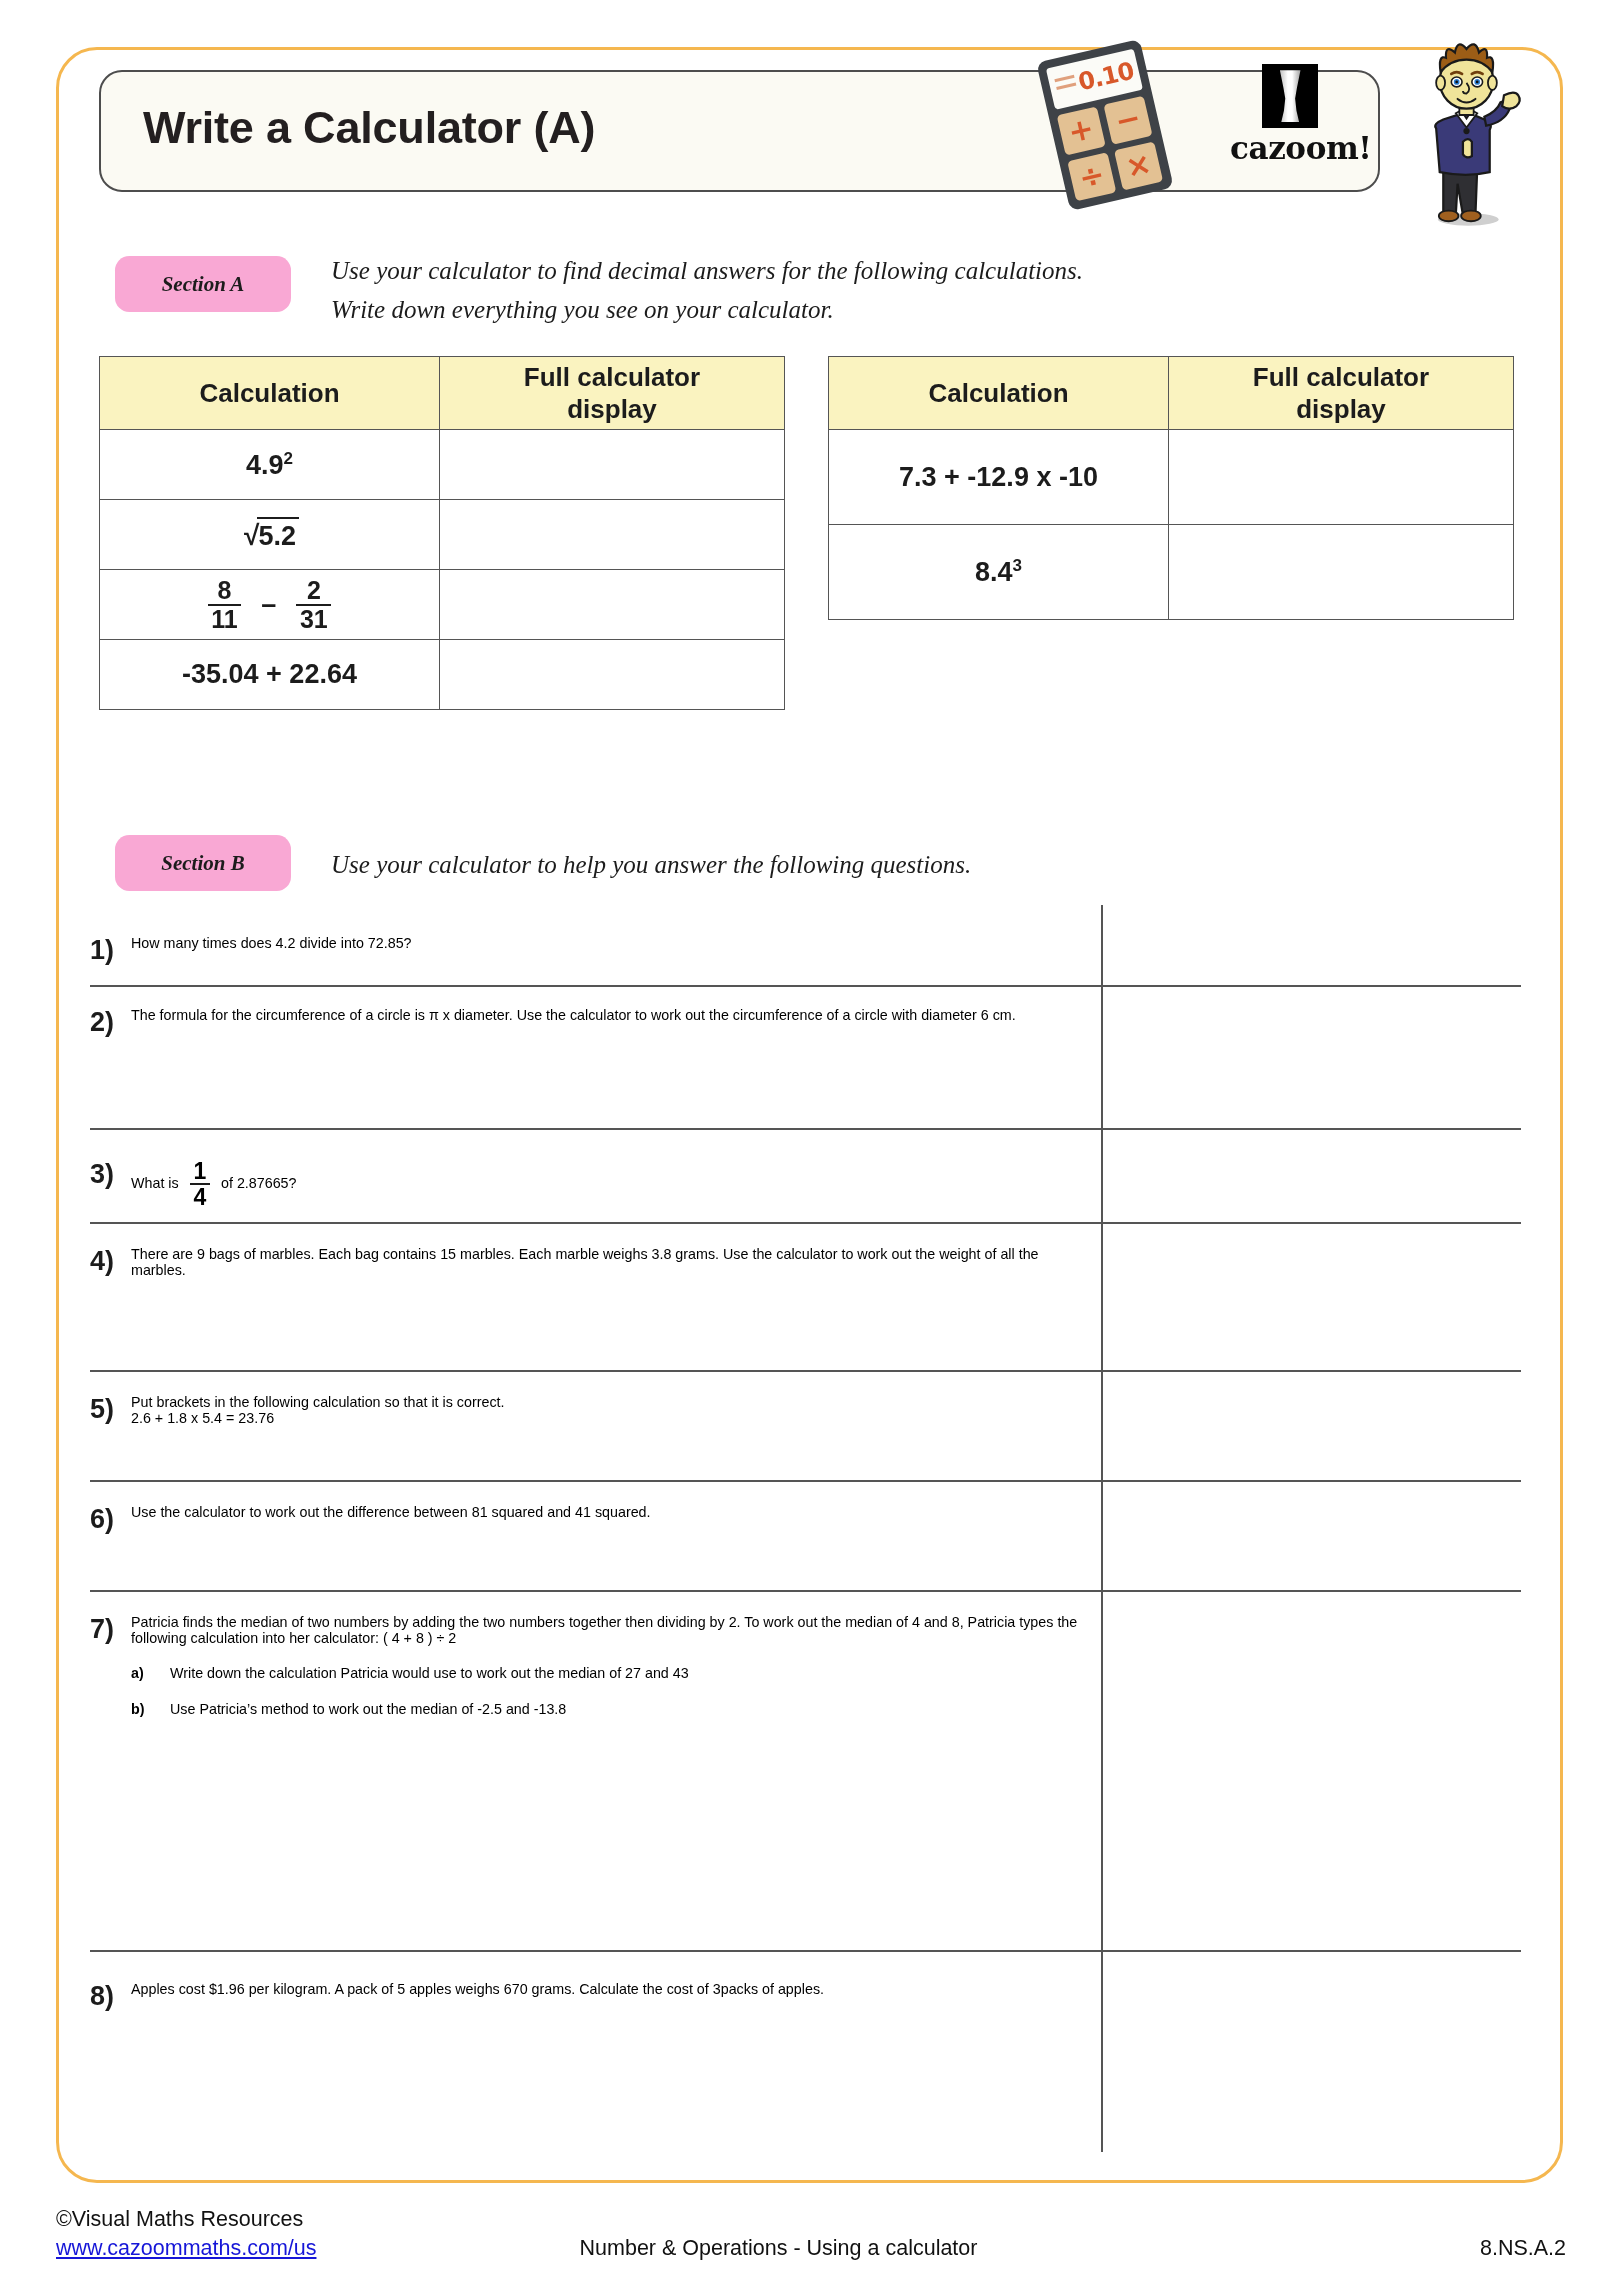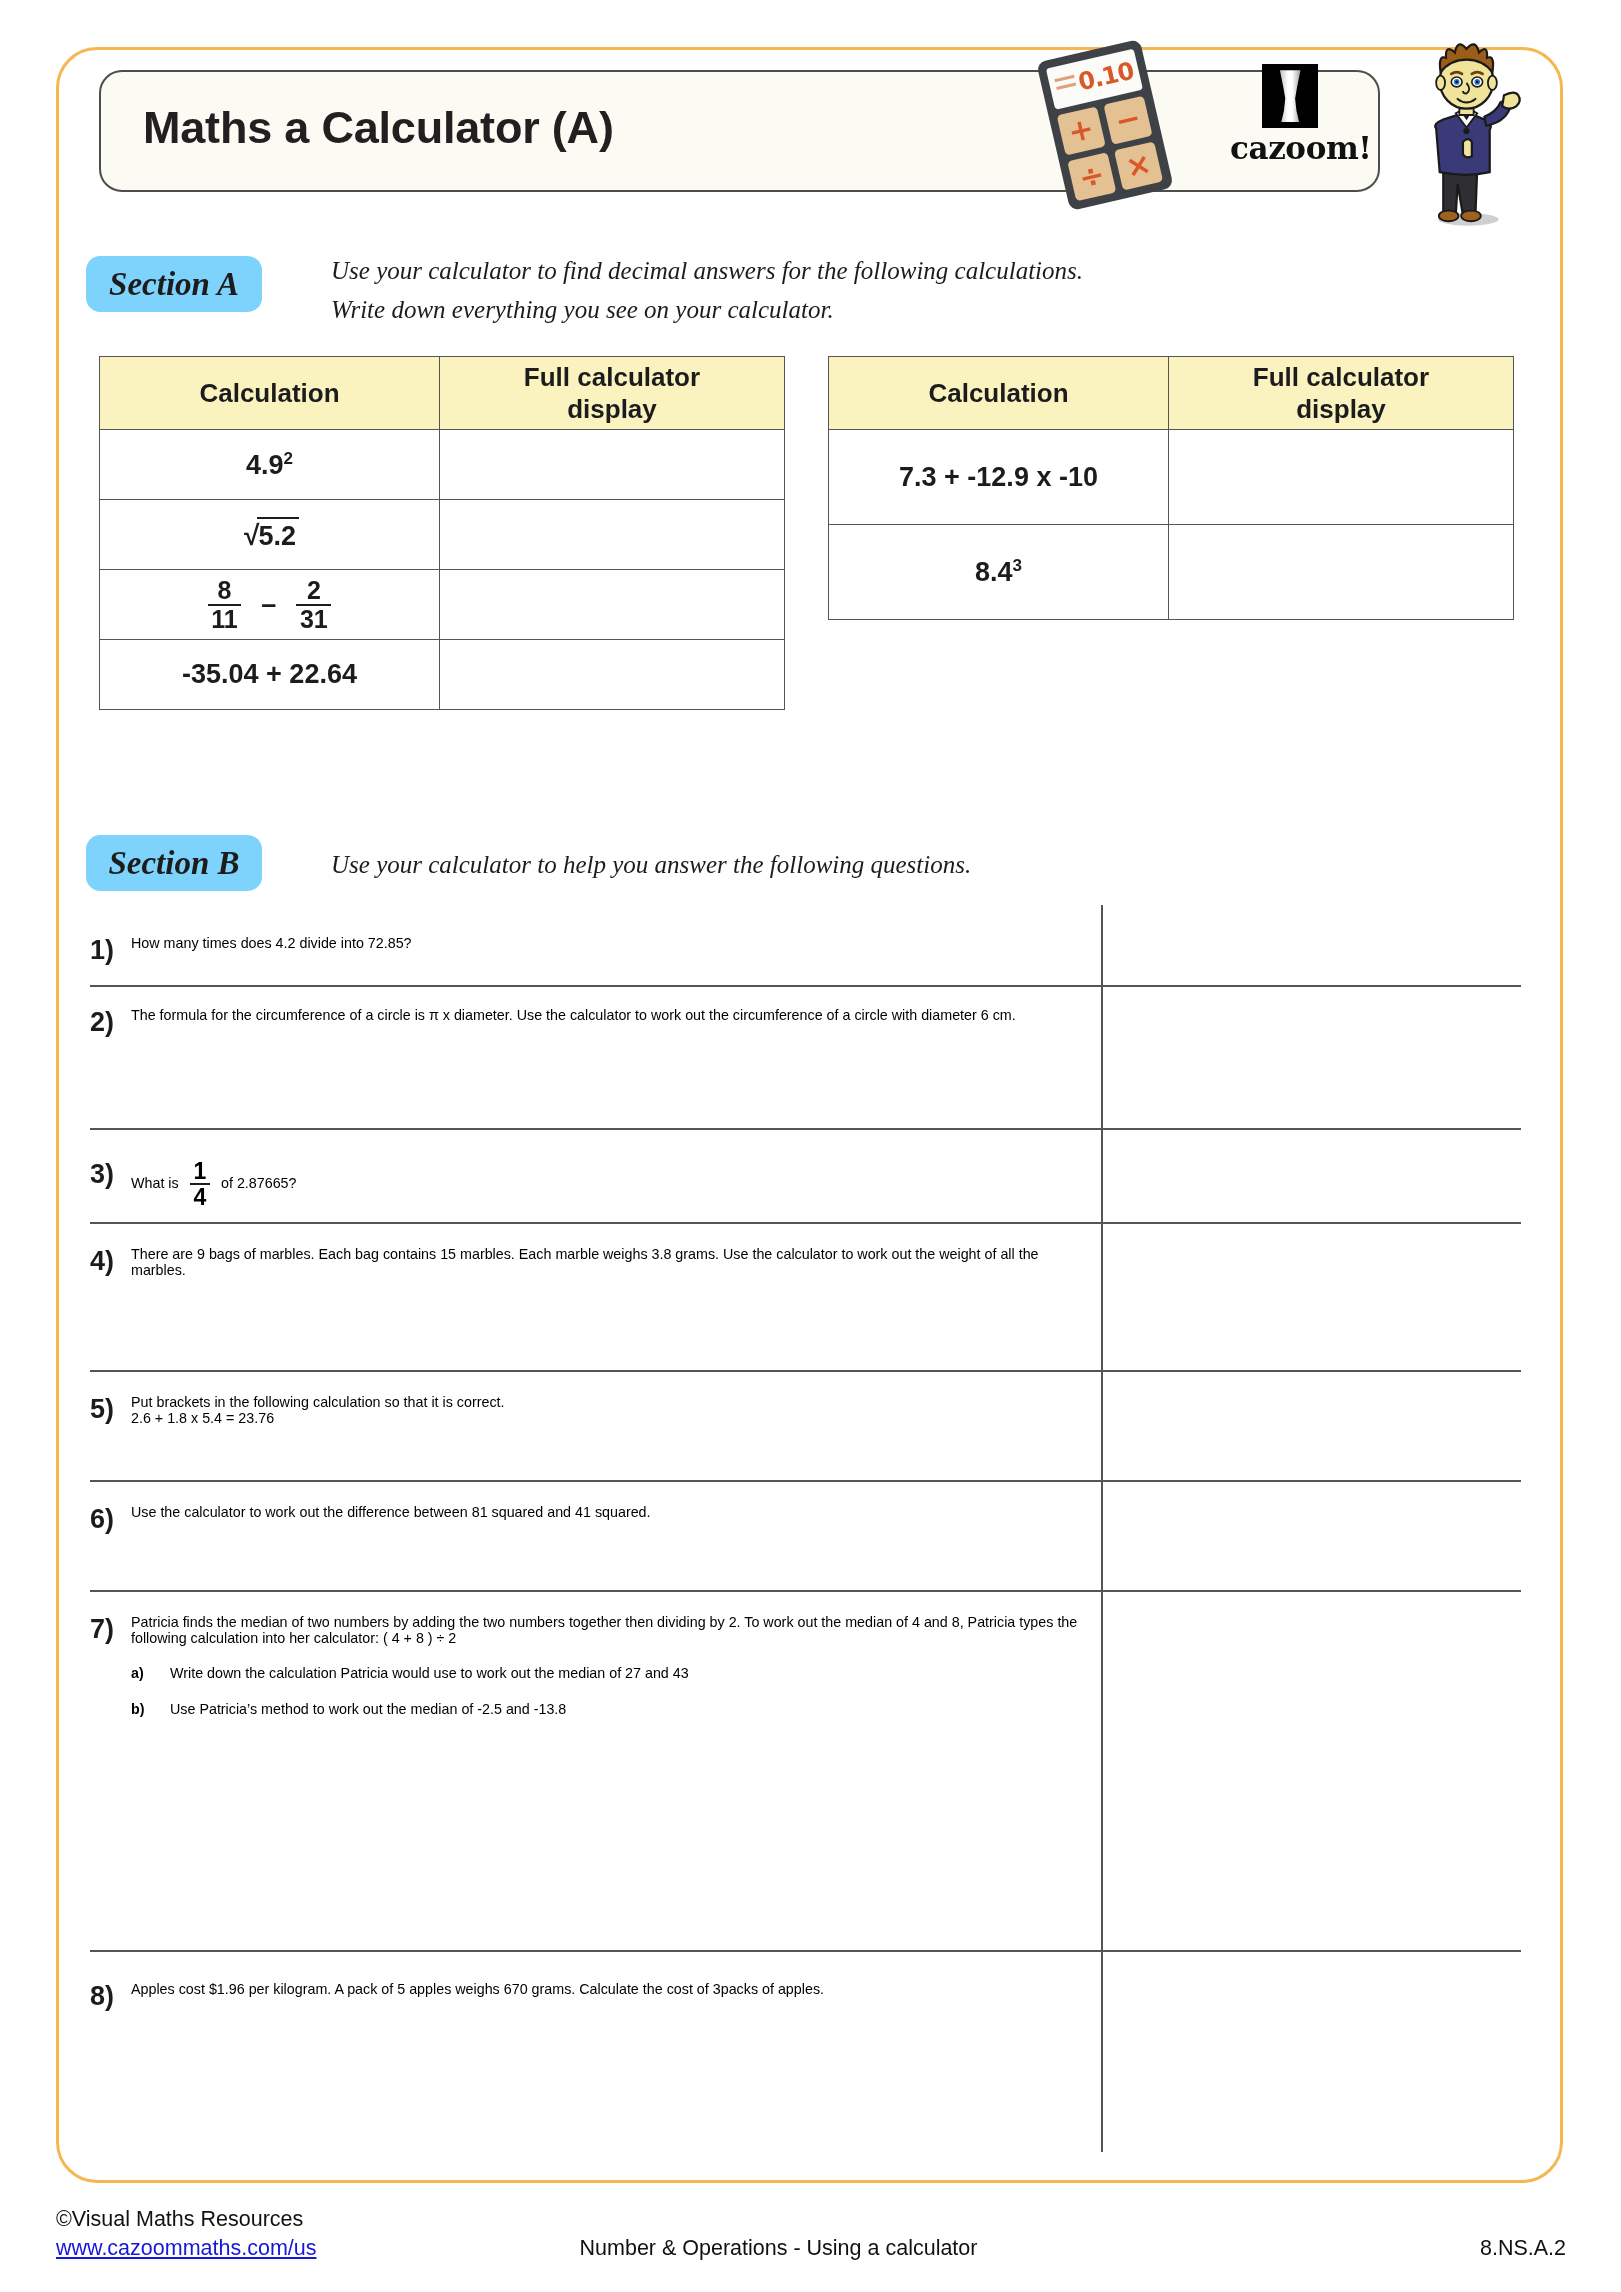--- a/index.html
+++ b/index.html
@@ -136,30 +136,31 @@
     color: #111111;
     letter-spacing: -0.4px;
   }
 
   
   .boy { position: absolute; left: 1404px; top: 36px; width: 125px; height: 191px; }
 
   
   .section-pill {
     position: absolute;
-    background: #7dd3fc;
+    background: #f9a8d4;
     border-radius: 14.3px;
     font-family: "Liberation Serif", serif;
     font-style: italic;
     font-weight: bold;
-    font-size: 33px;
+    font-size: 21px;
     color: #1c1c1c;
     display: flex;
     align-items: center;
     justify-content: center;
+    margin-left: 29px;
   }
   .section-instr {
     position: absolute;
     font-family: "Liberation Serif", serif;
     font-style: italic;
     font-size: 25px;
     line-height: 39px;
     color: #1c1c1c;
   }
 
@@ -268,21 +269,21 @@
   }
 </style>
 </head>
 <body>
 
 <div class="page">
 
   <div class="page-border"></div>
 
   <div class="title-box">
-    <div class="title-text">Maths a Calculator (A)</div>
+    <div class="title-text">Write a Calculator (A)</div>
   </div>
 
   <div class="calc-icon">
     <div class="calc-body"></div>
     <div class="calc-screen">
       <div class="calc-screen-eq"></div>
       <div class="calc-screen-val">0.10</div>
     </div>
     <div class="calc-key k1">+</div>
     <div class="calc-key k2">−</div>

